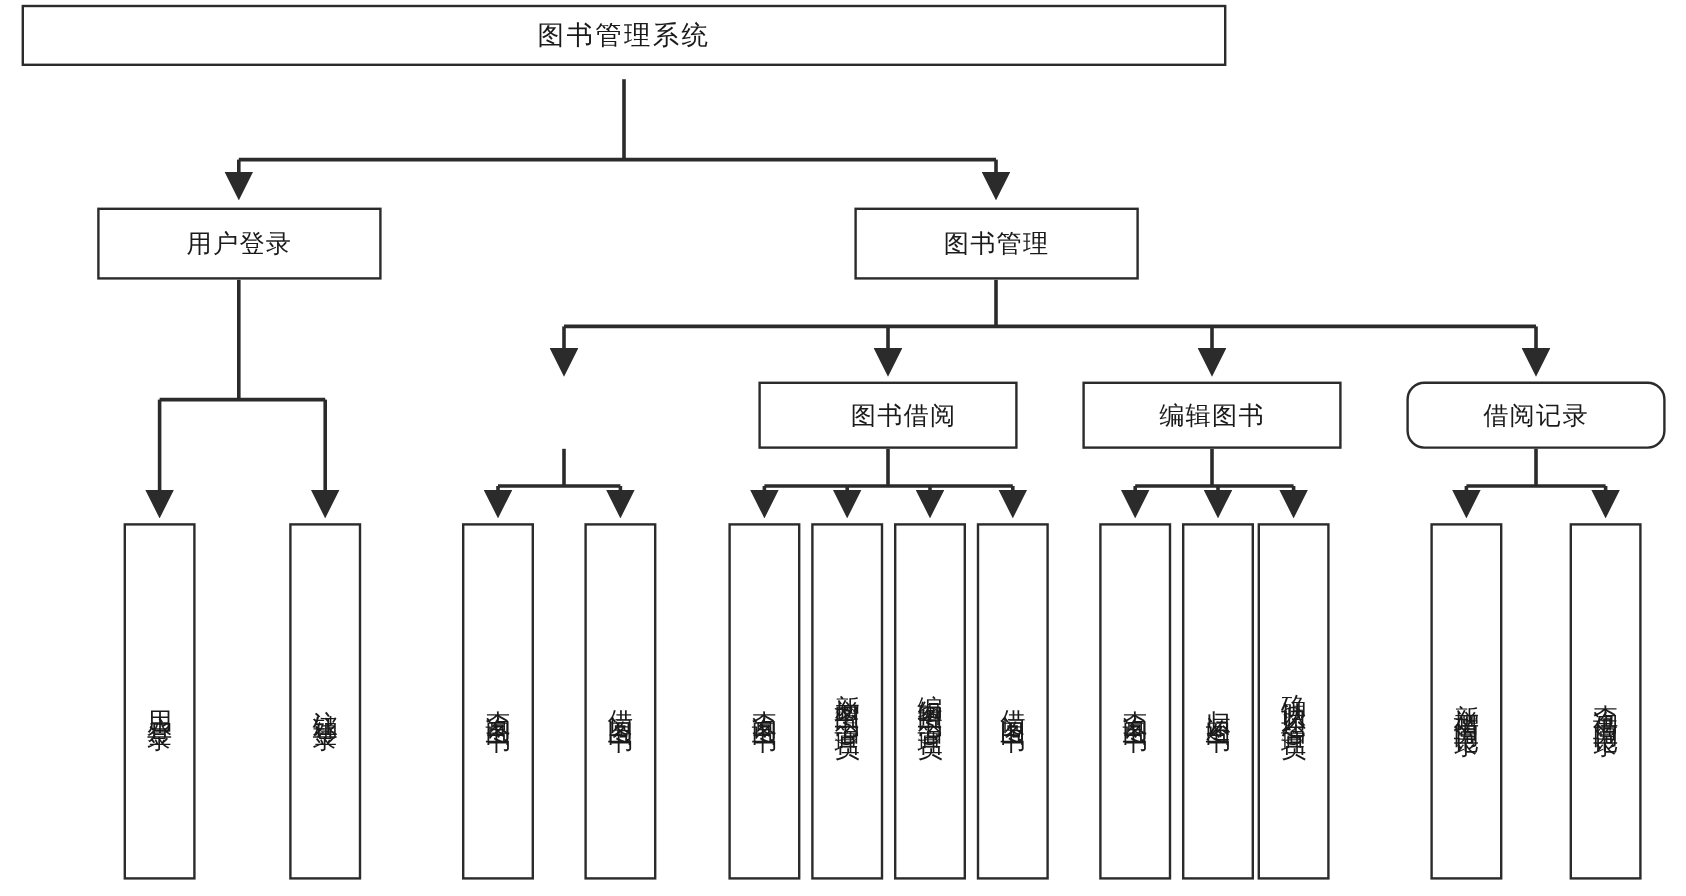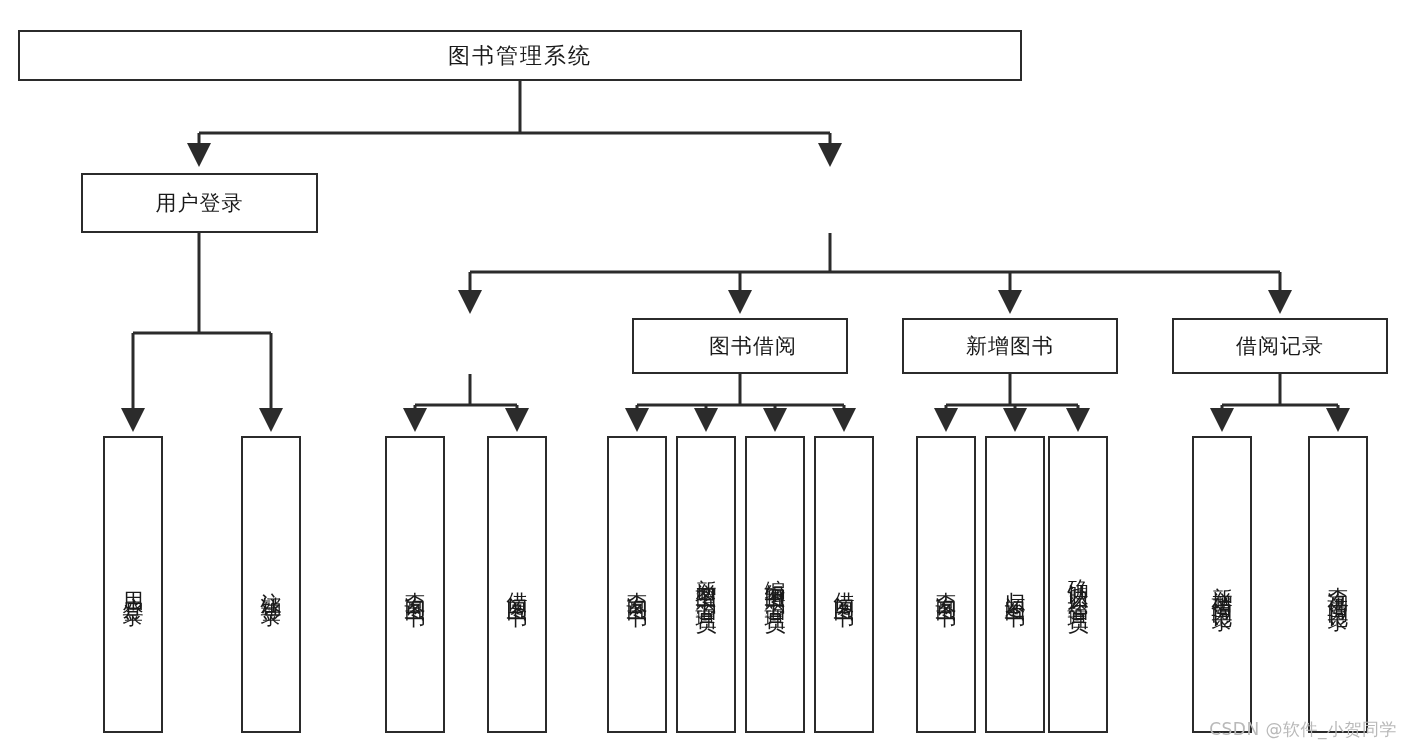--- a/index.html
+++ b/index.html
@@ -101,35 +101,38 @@
       <path d="M 1015 405 L 1015 428" marker-end="url(#arrow)"></path>
       <path d="M 1078 405 L 1078 428" marker-end="url(#arrow)"></path>
 
       <path d="M 1280 374 L 1280 405"></path>
       <path d="M 1222 405 L 1338 405"></path>
       <path d="M 1222 405 L 1222 428" marker-end="url(#arrow)"></path>
       <path d="M 1338 405 L 1338 428" marker-end="url(#arrow)"></path>
     </g>
   </svg>
 
-  <div class="node h-node root-node" style="left:18px;top:30px;width:1004px;height:51px;">
+  <div class="node h-node root-node" style="left:18px;top:4px;width:1004px;height:51px;">
     <span class="htext">图书管理系统</span>
   </div>
 
   <div class="node h-node" style="left:81px;top:173px;width:237px;height:60px;">
     <span class="htext">用户登录</span>
   </div>
+  <div class="node h-node" style="left:712px;top:173px;width:237px;height:60px;">
+    <span class="htext">图书管理</span>
+  </div>
 
   <div class="node h-node" style="left:632px;top:318px;width:216px;height:56px;padding-left:26px;">
     <span class="htext">图书借阅</span>
   </div>
   <div class="node h-node" style="left:902px;top:318px;width:216px;height:56px;">
-    <span class="htext">新增图书</span>
+    <span class="htext">编辑图书</span>
   </div>
-  <div class="node h-node" style="left:1172px;top:318px;width:216px;height:56px;">
+  <div class="node h-node" style="left:1172px;top:318px;width:216px;height:56px;border-radius:15px;">
     <span class="htext">借阅记录</span>
   </div>
 
   <div class="node v-node" style="left:103px;top:436px;width:60px;height:297px;">
     <span class="vtext">用户登录</span>
   </div>
   <div class="node v-node" style="left:241px;top:436px;width:60px;height:297px;">
     <span class="vtext">注销登录</span>
   </div>
 
@@ -163,14 +166,13 @@
     <span class="vtext">确认归还（管理员）</span>
   </div>
 
   <div class="node v-node" style="left:1192px;top:436px;width:60px;height:297px;">
     <span class="vtext">新增借阅记录</span>
   </div>
   <div class="node v-node" style="left:1308px;top:436px;width:60px;height:297px;">
     <span class="vtext">查询借阅记录</span>
   </div>
 
-  <div id="watermark">CSDN @软件_小贺同学</div>
 </div>
 
 </body></html>

